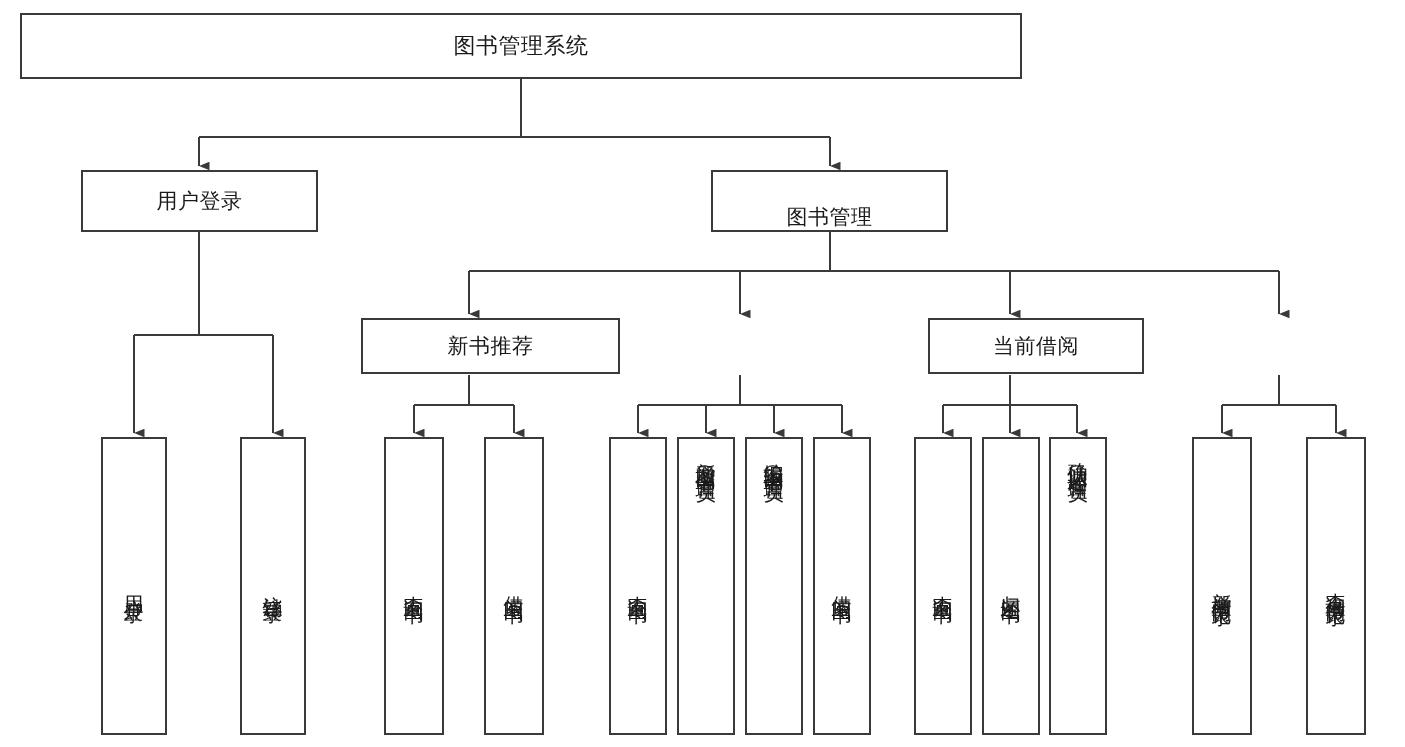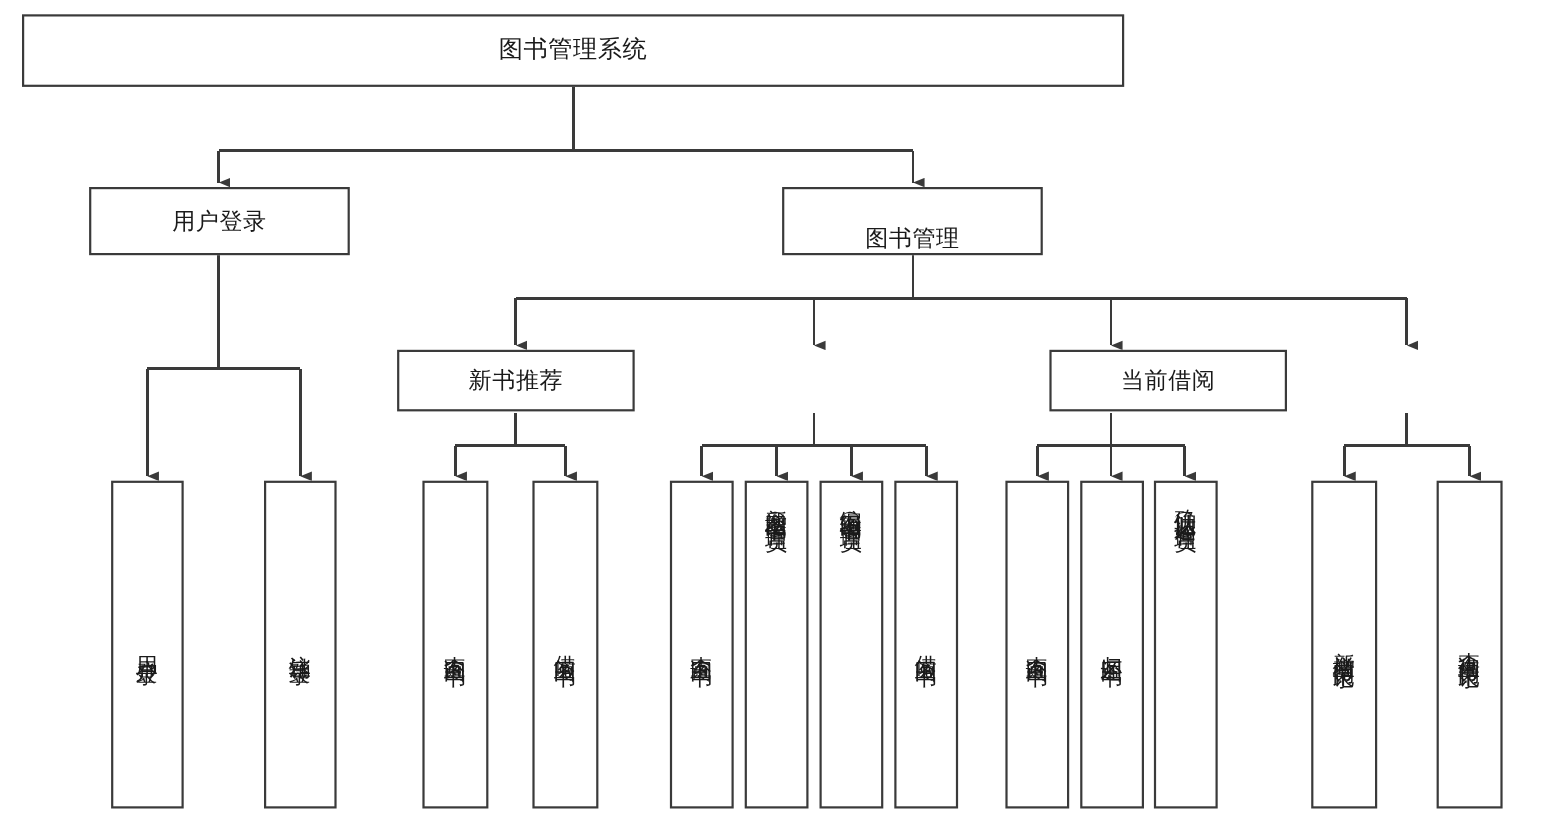--- a/index.html
+++ b/index.html
@@ -145,26 +145,26 @@
   </div>
 
   <div class="node horizontal" style="left:81px; top:170px; width:237px; height:62px;">
     <span class="node-label">用户登录</span>
   </div>
 
   <div class="node horizontal" style="left:711px; top:170px; width:237px; height:62px;align-items:flex-end;">
     <span class="node-label">图书管理</span>
   </div>
 
-  <div class="node horizontal" style="left:361px; top:318px; width:216px; height:56px;">
+  <div class="node horizontal" style="left:361px; top:318px; width:259px; height:56px;">
     <span class="node-label">新书推荐</span>
   </div>
 
 
-  <div class="node horizontal" style="left:954px; top:318px; width:216px; height:56px;">
+  <div class="node horizontal" style="left:928px; top:318px; width:216px; height:56px;">
     <span class="node-label">当前借阅</span>
   </div>
 
 
   <div class="node vertical centered" style="left:101px; top:437px; width:66px; height:298px;">
     <span class="node-label">用户登录</span>
   </div>
 
   <div class="node vertical centered" style="left:240px; top:437px; width:66px; height:298px;">
     <span class="node-label">注销登录</span>

